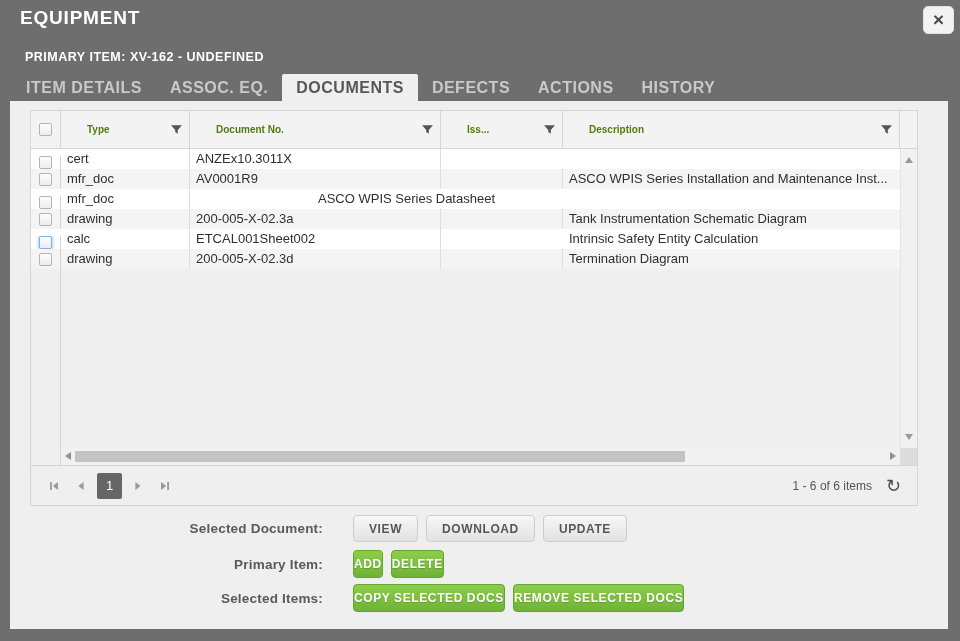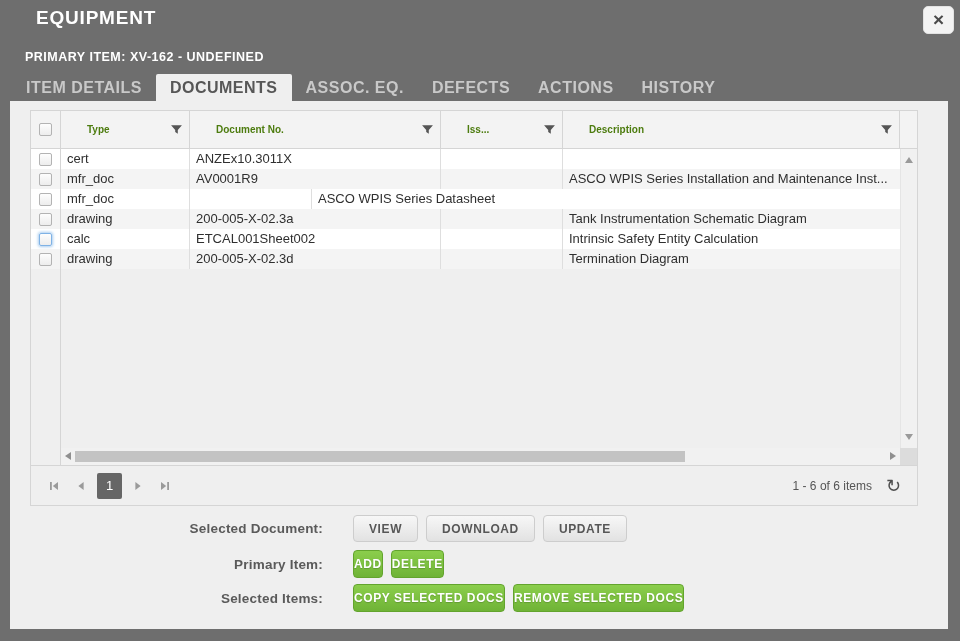--- a/index.html
+++ b/index.html
@@ -1,21 +1,21 @@
 <!DOCTYPE html>
 <html><head>
 <meta charset="utf-8">
 <style>
   * { margin:0; padding:0; box-sizing:border-box; }
   html,body { width:960px; height:641px; }
   body { font-family:"Liberation Sans", sans-serif; }
 
   .dialog { position:relative; width:960px; height:641px; background:#6e6e6e; overflow:hidden; }
 
-  .dlg-title { position:absolute; left:20px; top:7px; color:#ffffff; font-size:19px; font-weight:bold; letter-spacing:.8px;margin-left:16px; }
+  .dlg-title { position:absolute; left:20px; top:7px; color:#ffffff; font-size:19px; font-weight:bold; letter-spacing:.8px; }
   .close-btn { position:absolute; left:923px; top:6px; width:31px; height:28px; background:#f3f3f3; border:1px solid #e2e2e2;
                border-radius:5px; display:flex; align-items:center; justify-content:center; cursor:pointer; }
   .close-btn span { color:#4a4a4a; font-size:19px; font-weight:bold; line-height:1; margin-top:-2px; }
 
   .dlg-subtitle { position:absolute; left:25px; top:50px; color:#ffffff; font-size:12.5px; font-weight:bold; letter-spacing:.5px; }
 
   .tabbar { position:absolute; left:12px; top:74px; height:27px; display:flex; }
   .tab { padding:0 14px; height:27px; line-height:28px; font-size:16px; font-weight:bold; letter-spacing:.5px;
          color:#c9c9c9; cursor:pointer; white-space:nowrap; }
   .tab.active { background:#efefef; color:#575757; border-radius:2px 2px 0 0; }
@@ -30,21 +30,21 @@
   .g-hcell .h-label { flex:1; font-size:10px; font-weight:bold; color:#4d7c0f; padding-left:26px;
                       overflow:hidden; white-space:nowrap; cursor:pointer; }
   .g-hcell .filter-btn { width:26px; display:flex; justify-content:center; cursor:pointer; }
   .col-chk { width:30px; } .col-type { width:129px; } .col-doc { width:251px; } .col-iss { width:122px; }
   .col-desc { flex:1; } .col-sp { width:17px; border-right:none; }
 
   .g-body { position:absolute; left:0; top:38px; right:17px; height:299px; }
   .locked-divider { position:absolute; left:0; top:38px; width:30px; height:316px; border-right:1px solid #d5d5d5; }
   .g-row { position:relative; display:flex; height:20px; line-height:20px; font-size:13px; color:#2f2f2f; cursor:pointer; }
   .g-row.alt { background:#f4f4f4; }
-  .g-row:not(.alt) { background:#ffffff; }
+  .g-row:not(.alt) { background:#ffffff;align-items:flex-end; }
   .g-cell { padding:0 6px; white-space:nowrap; overflow:hidden; border-right:1px solid #dedede; }
   .g-cell.cell-chk { display:flex; align-items:center; justify-content:center; padding:0; border-right:1px solid #d5d5d5; }
   .g-cell.col-desc { border-right:none; }
 
   .cbox { width:13px; height:13px; border:1px solid #b3b3b3; border-radius:2px; background:linear-gradient(#fdfdfd,#ededed); cursor:pointer; }
   .cbox.focused { border-color:#7fb2e5; box-shadow:0 0 3px 1px #a9cdf0; }
 
   
   .vscroll { position:absolute; right:0; top:38px; width:17px; height:299px; background:#f1f1f1; border-left:1px solid #e5e5e5; }
   .v-arrow { position:absolute; left:4px; width:0; height:0; border-left:4.5px solid transparent; border-right:4.5px solid transparent; cursor:pointer; }
@@ -88,22 +88,22 @@
   <div class="dlg-title">EQUIPMENT</div>
 
   <div class="close-btn">
     <span>×</span>
   </div>
 
   <div class="dlg-subtitle">PRIMARY ITEM: XV-162 - UNDEFINED</div>
 
   <div class="tabbar">
     <div class="tab">ITEM DETAILS</div>
+    <div class="tab">ASSOC. EQ.</div>
     <div class="tab active">DOCUMENTS</div>
-    <div class="tab">ASSOC. EQ.</div>
     <div class="tab">DEFECTS</div>
     <div class="tab">ACTIONS</div>
     <div class="tab">HISTORY</div>
   </div>
 
   <div class="content">
 
     <div class="grid">
 
       <div class="g-header">

